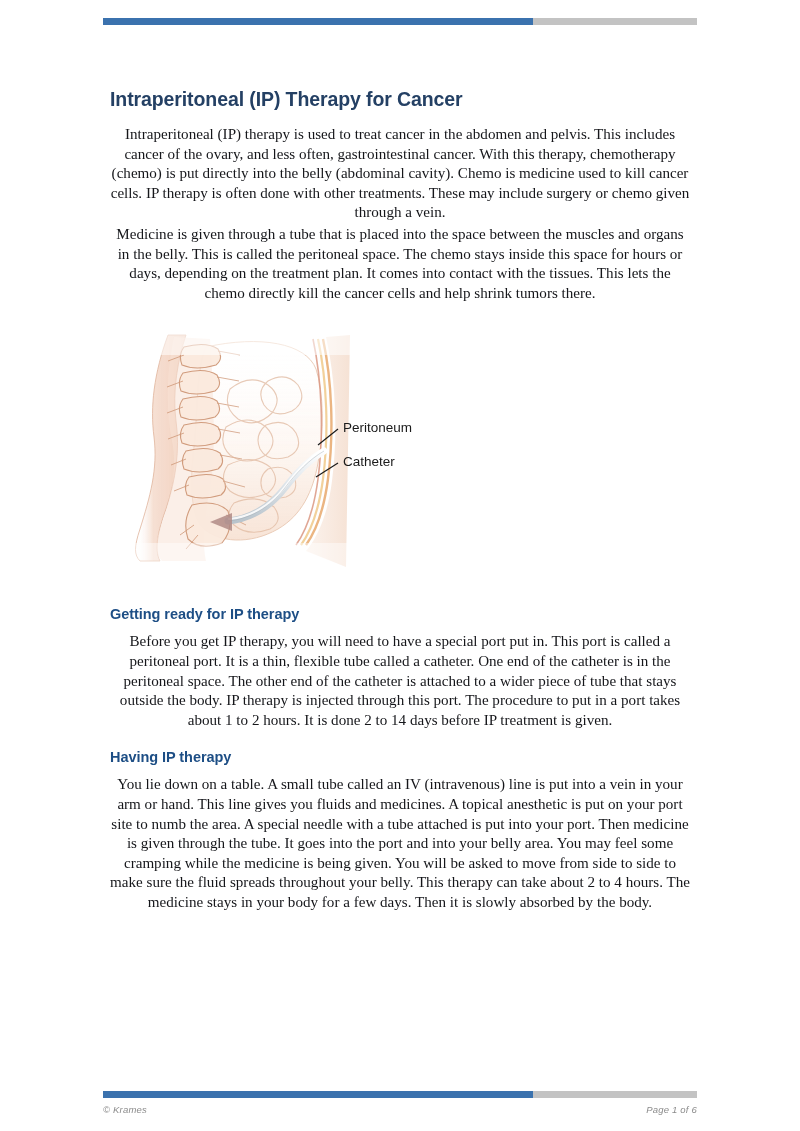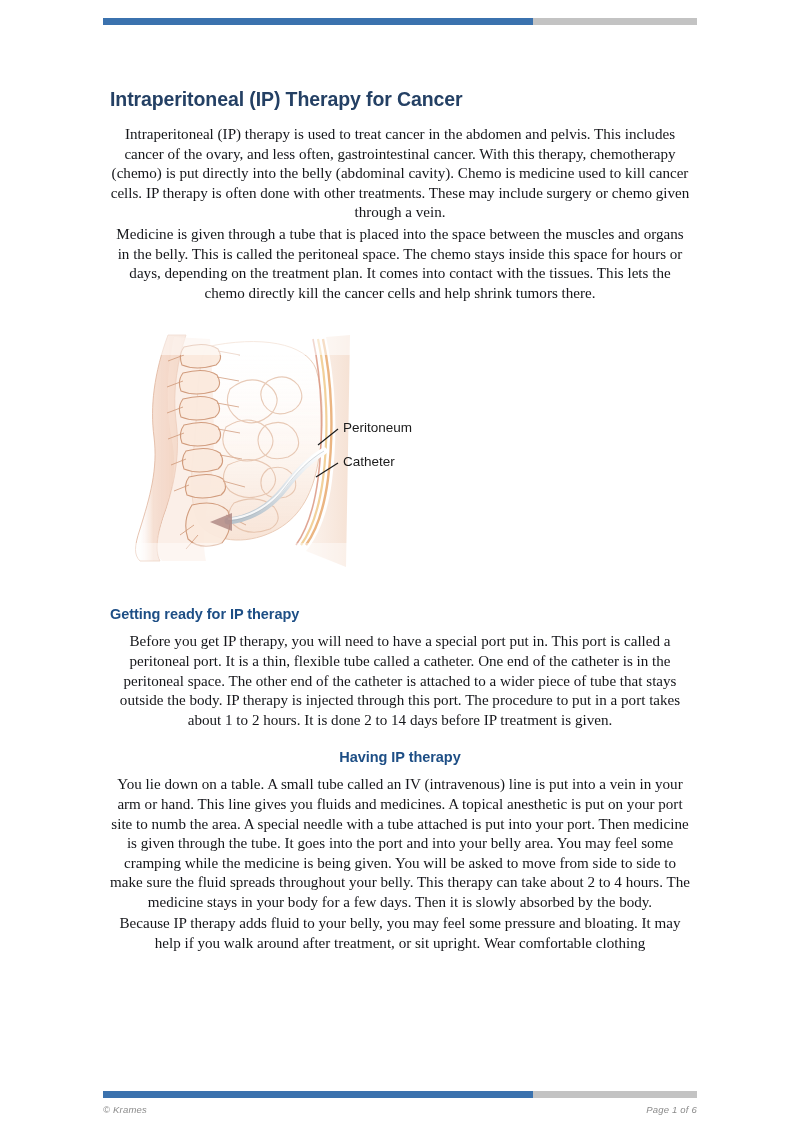--- a/index.html
+++ b/index.html
@@ -72,21 +72,21 @@
   }
 
   h2.section-title {
     margin: 22px 0 10px 0;
     font-family: "Liberation Sans", "DejaVu Sans", sans-serif;
     font-size: 14.5px;
     font-weight: bold;
     color: #1d4e85;
     letter-spacing: -0.05px;
   }
-  h2.section-title.tight { margin-top: 19px; text-align: center; }
+  h2.section-title.tight { margin-top: 19px; }
 
   p.body {
     margin: 0 0 2px 0;
     font-family: "Liberation Serif", "DejaVu Serif", serif;
     font-size: 15.1px;
     line-height: 19.6px;
     color: #15161a;
     text-align: center;
   }
 
@@ -234,21 +234,20 @@
         </g>
       </svg>
     </div>
 
     <h2 class="section-title">Getting ready for IP therapy</h2>
     <p class="body">Before you get IP therapy, you will need to have a special port put in. This port is called a peritoneal port. It is a thin, flexible tube called a catheter. One end of the catheter is in the peritoneal space. The other end of the catheter is attached to a wider piece of tube that stays outside the body. IP therapy is injected through this port. The procedure to put in a port takes about 1 to 2 hours. It is done 2 to 14 days before IP treatment is given.</p>
 
     <h2 class="section-title tight">Having IP therapy</h2>
     <p class="body">You lie down on a table. A small tube called an IV (intravenous) line is put into a vein in your arm or hand. This line gives you fluids and medicines. A topical anesthetic is put on your port site to numb the area. A special needle with a tube attached is put into your port. Then medicine is given through the tube. It goes into the port and into your belly area. You may feel some cramping while the medicine is being given. You will be asked to move from side to side to make sure the fluid spreads throughout your belly. This therapy can take about 2 to 4 hours. The medicine stays in your body for a few days. Then it is slowly absorbed by the body.</p>
 
-    <p class="body">Because IP therapy adds fluid to your belly, you may feel some pressure and bloating. It may help if you walk around after treatment, or sit upright. Wear comfortable clothing</p>
 
   </div>
 
   <div class="rule rule-bottom">
     <div class="seg-blue" style="width:72.4%"></div>
     <div class="seg-gray"></div>
   </div>
 
   <div class="footer">
     <span>© Krames</span>

